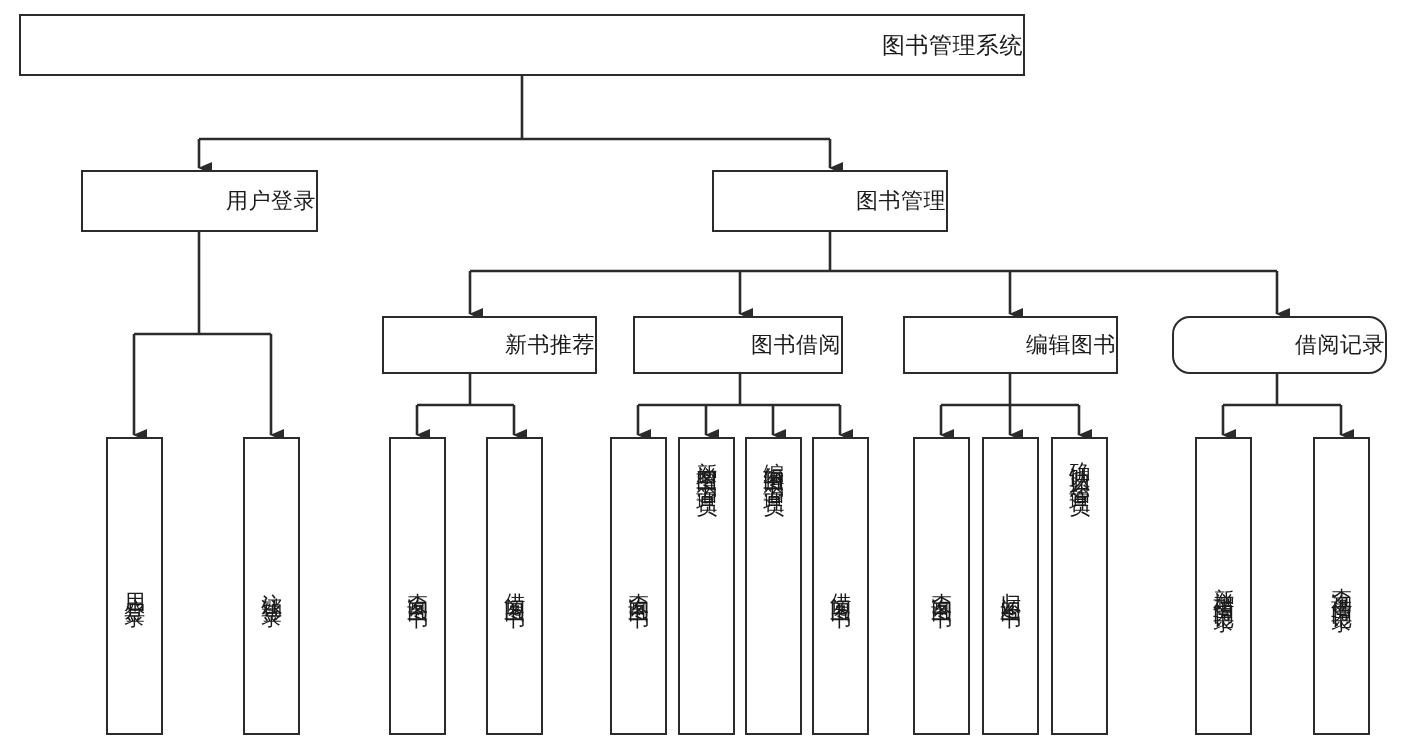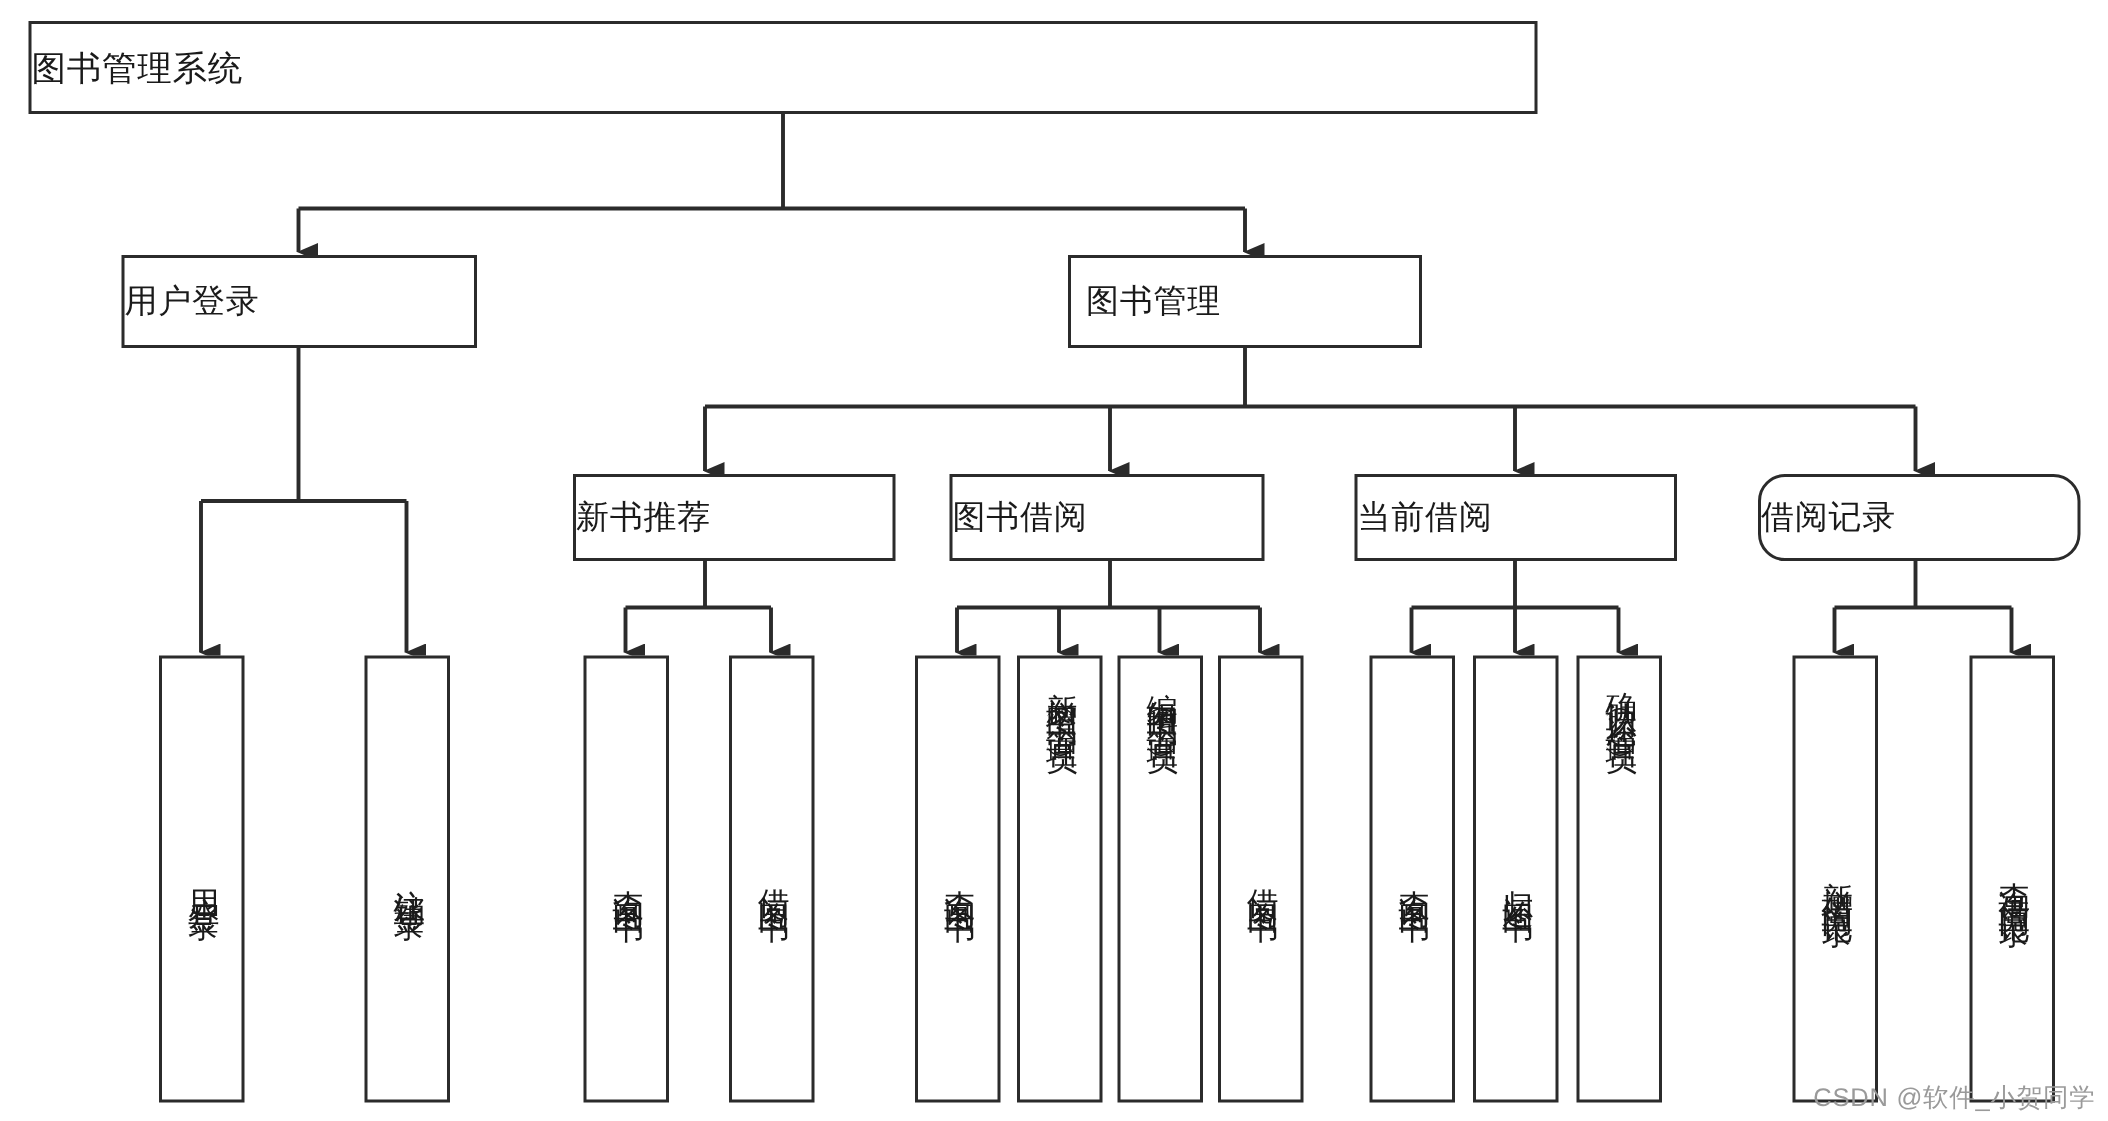--- a/index.html
+++ b/index.html
@@ -28,21 +28,21 @@
     height: 747px;
     pointer-events: none;
   }
   .node {
     position: absolute;
     box-sizing: border-box;
     background: #ffffff;
     border: 2.5px solid #2b2b2b;
     display: flex;
     align-items: center;
-    justify-content: flex-start;
+    justify-content: flex-end;
     z-index: 2;
   }
   .node .label {
     font-size: 22px;
     line-height: 1.25;
     letter-spacing: 0.5px;
     white-space: nowrap;
     color: #1a1a1a;
   }
   
@@ -144,21 +144,21 @@
     <span class="label">图书管理</span>
   </div>
 
   <div class="node" style="left:382px; top:316px; width:215px; height:58px;">
     <span class="label">新书推荐</span>
   </div>
   <div class="node" style="left:633px; top:316px; width:210px; height:58px;">
     <span class="label">图书借阅</span>
   </div>
   <div class="node" style="left:903px; top:316px; width:215px; height:58px;">
-    <span class="label">当前借阅</span>
+    <span class="label">编辑图书</span>
   </div>
   <div class="node" style="left:1172px; top:316px; width:215px; height:58px;border-radius:18px;">
     <span class="label">借阅记录</span>
   </div>
 
   <div class="node leaf centered" style="left:106px; top:437px; width:57px; height:298px;">
     <span class="label">用户登录</span>
   </div>
   <div class="node leaf centered" style="left:243px; top:437px; width:57px; height:298px;">
     <span class="label">注销登录</span>
@@ -194,15 +194,14 @@
     <span class="label">确认归还（管理员）</span>
   </div>
 
   <div class="node leaf centered" style="left:1195px; top:437px; width:57px; height:298px;">
     <span class="label">新增借阅记录</span>
   </div>
   <div class="node leaf centered" style="left:1313px; top:437px; width:57px; height:298px;">
     <span class="label">查询借阅记录</span>
   </div>
 
-  <div class="watermark">CSDN @软件_小贺同学</div>
 
 </div>
 
 </body></html>

